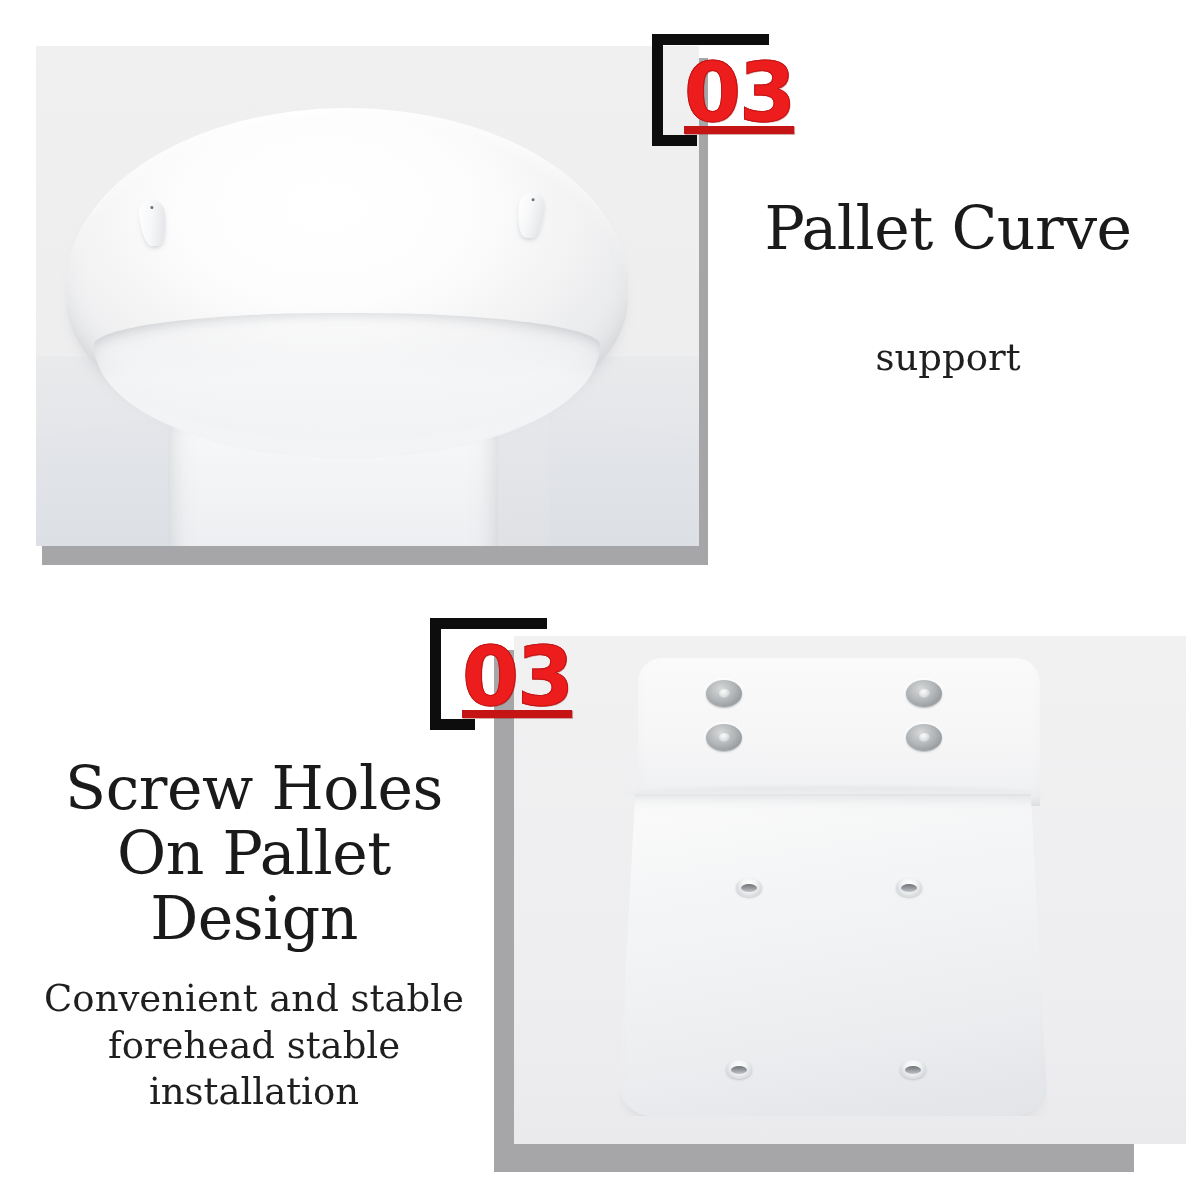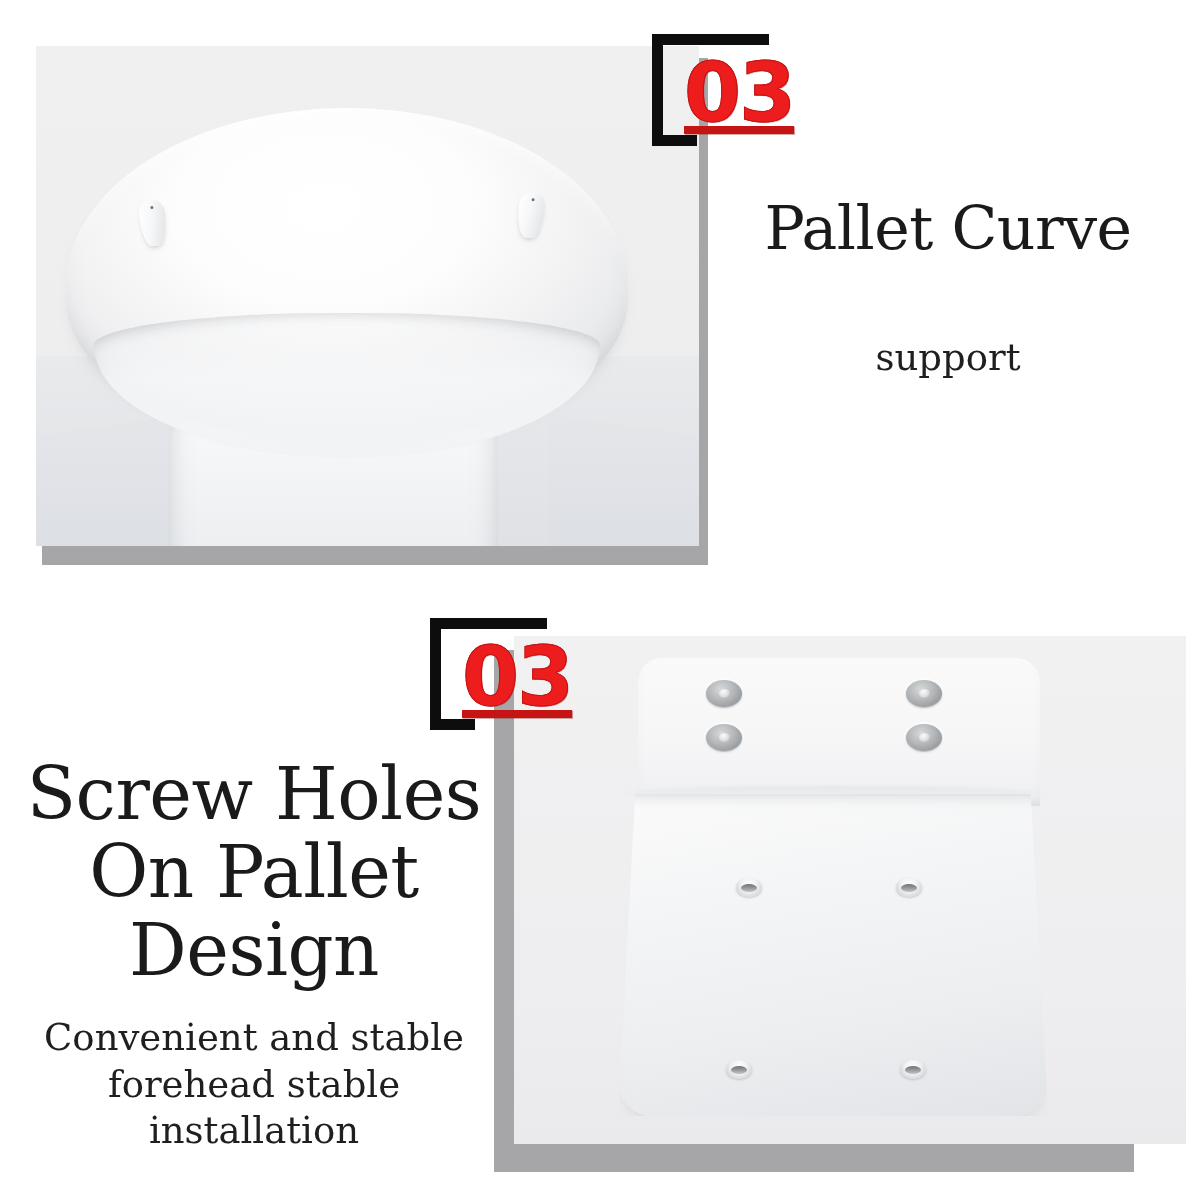--- a/index.html
+++ b/index.html
@@ -316,21 +316,21 @@
     line-height: 1.25;
     margin: 28px 0 0 0;
   }
 
   #panel-two-text {
     left: 6px;
     top: 756px;
     width: 496px;
   }
   #panel-two-text .feature-title {
-    font-size: 72px;
+    font-size: 60px;
     line-height: 1.08;
     margin: 0;
   }
   #panel-two-text .feature-subtitle {
     font-size: 37px;
     line-height: 1.25;
     margin: 26px 0 0 0;
   }
 </style>
 </head>

